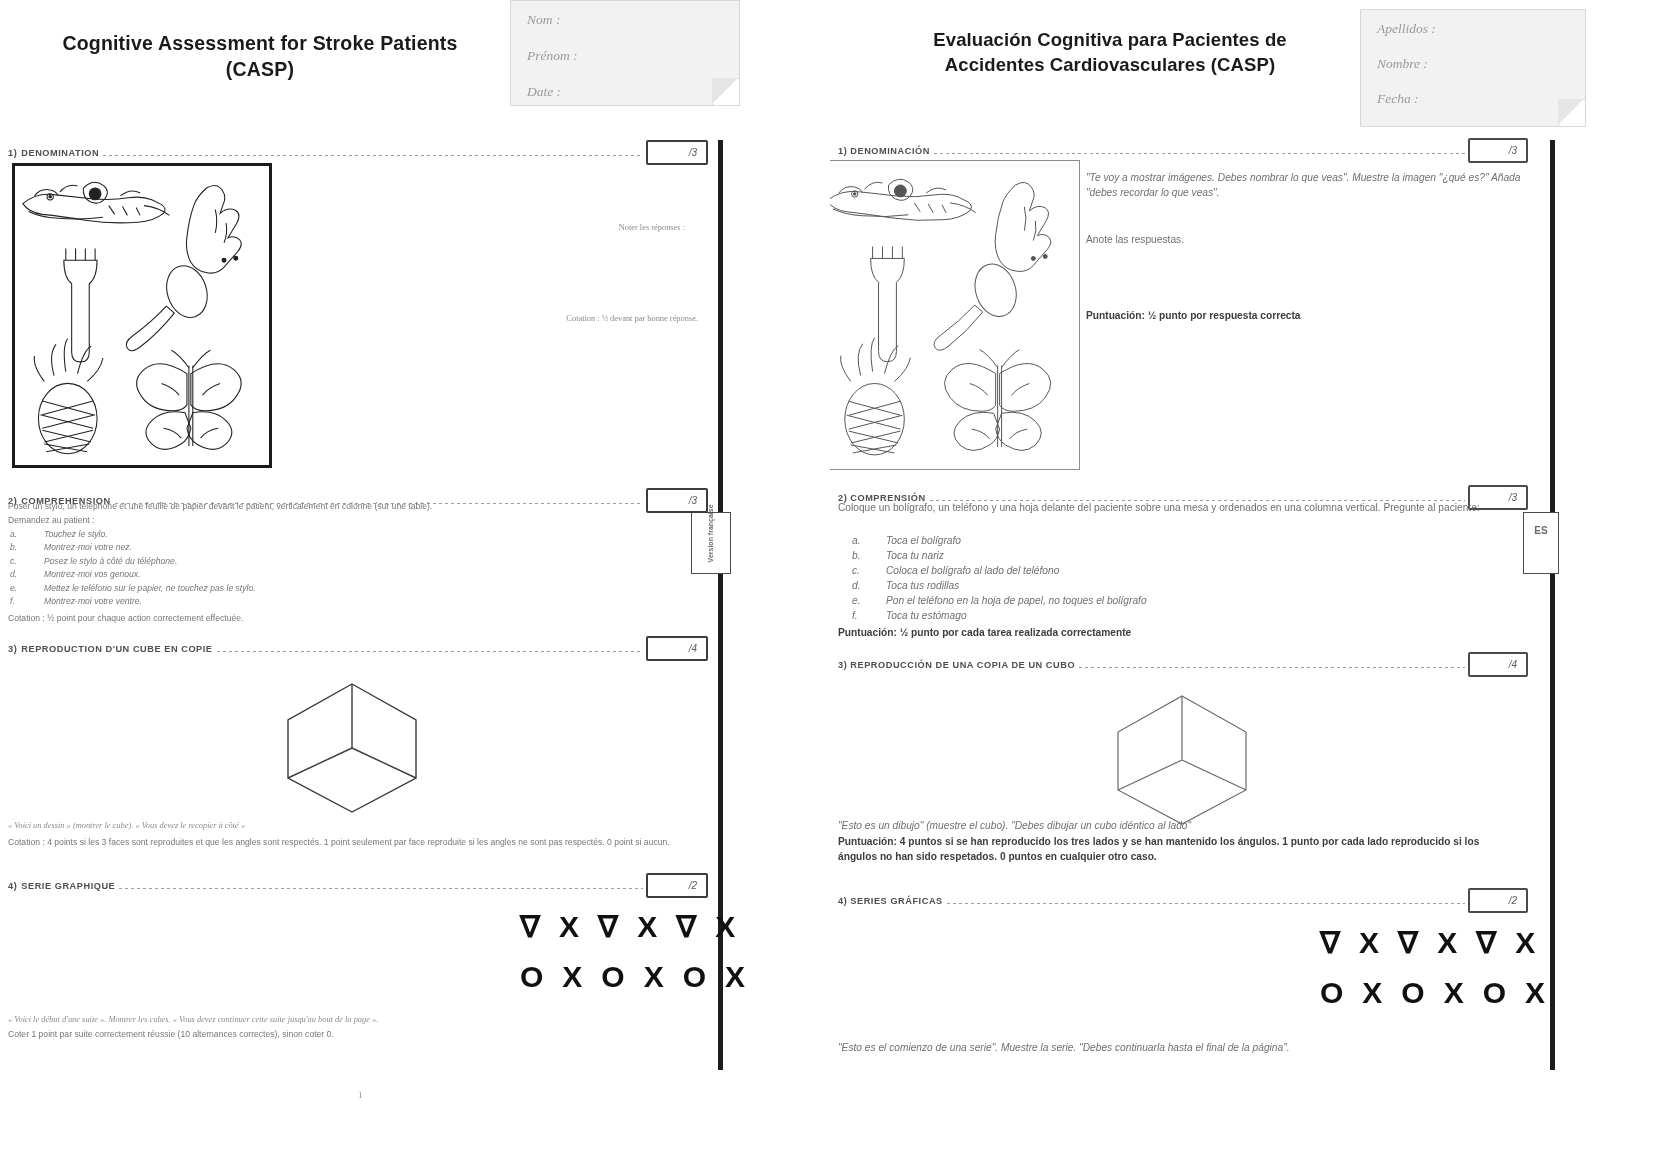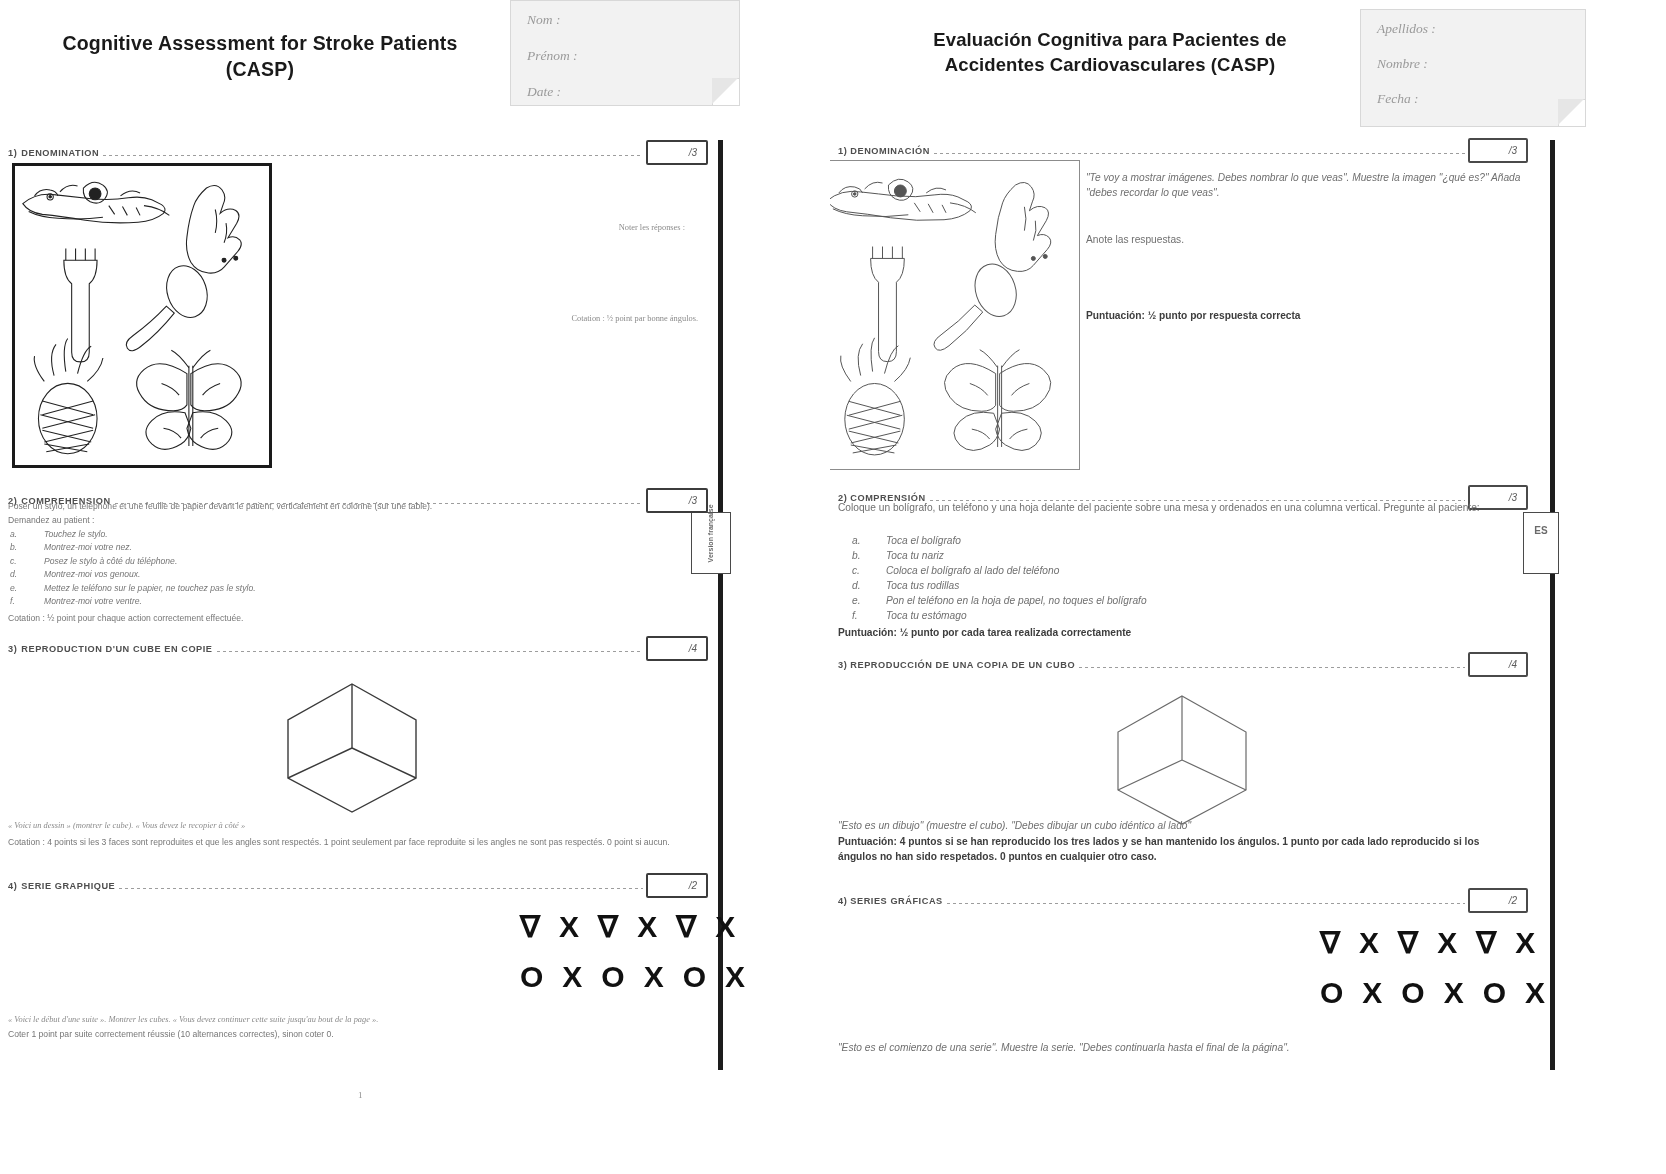--- a/index.html
+++ b/index.html
@@ -197,21 +197,21 @@
         <path d="M182 252 q22 -4 34 8 q12 12 0 24 q-12 11 -30 0 q-8 -5 -10 -16z"></path>
         <path d="M178 204 l0 82 M182 204 l0 82"></path>
         <path d="M178 206 q-10 -14 -18 -18 M182 206 q10 -14 18 -18"></path>
         <path d="M150 222 q12 4 18 12 M210 222 q-12 4 -18 12"></path>
         <path d="M152 268 q12 2 18 10 M208 268 q-12 2 -18 10"></path>
       </g>
     </svg>
   </div>
 
   <div class="btxt fr-txt plain" style="left:285px;top:222px;width:400px;">Noter les réponses :</div>
-  <div class="btxt fr-txt plain" style="left:298px;top:313px;width:400px;">Cotation : ½ point par bonne ángulos.</div>
+  <div class="btxt fr-txt plain" style="left:298px;top:313px;width:400px;">Cotation : ½ devant par bonne réponse.</div>
 
   <div class="sechead" style="left:8px;top:488px;width:700px;">
     <span class="lbl">2)</span>
     <span class="lbl" style="margin-left:4px;">COMPREHENSION</span>
     <span class="dots"></span>
     <span class="scorebox">/3</span>
   </div>
 
   <div class="btxt fr-small" style="left:8px;top:500px;width:638px;">Poser un stylo, un téléphone et une feuille de papier devant le patient, verticalement en colonne (sur une table).</div>
   <div class="btxt fr-small" style="left:8px;top:514px;width:638px;">Demandez au patient :</div>

